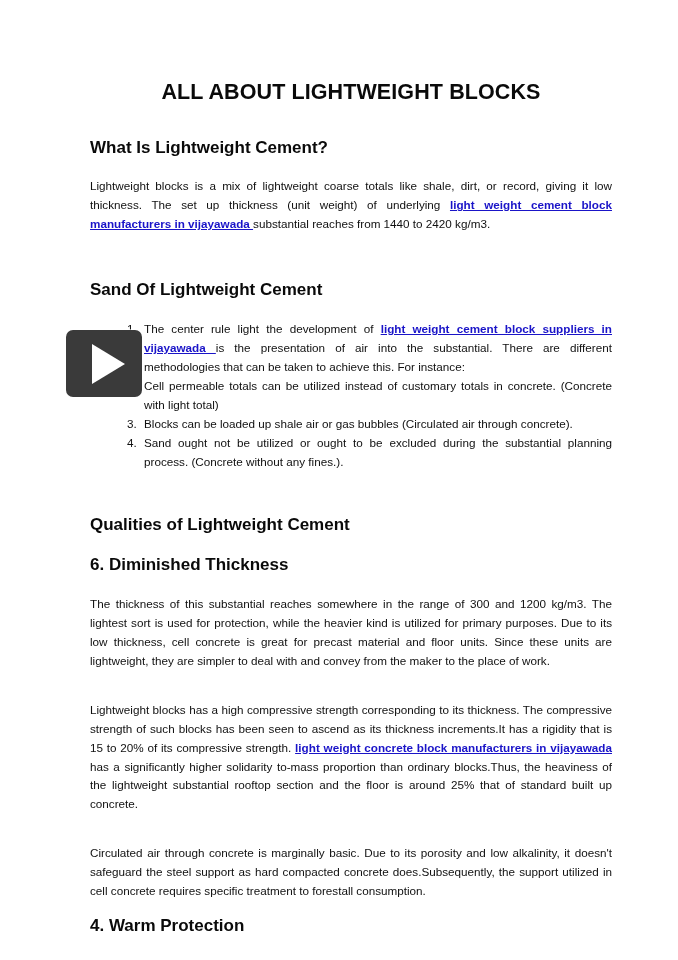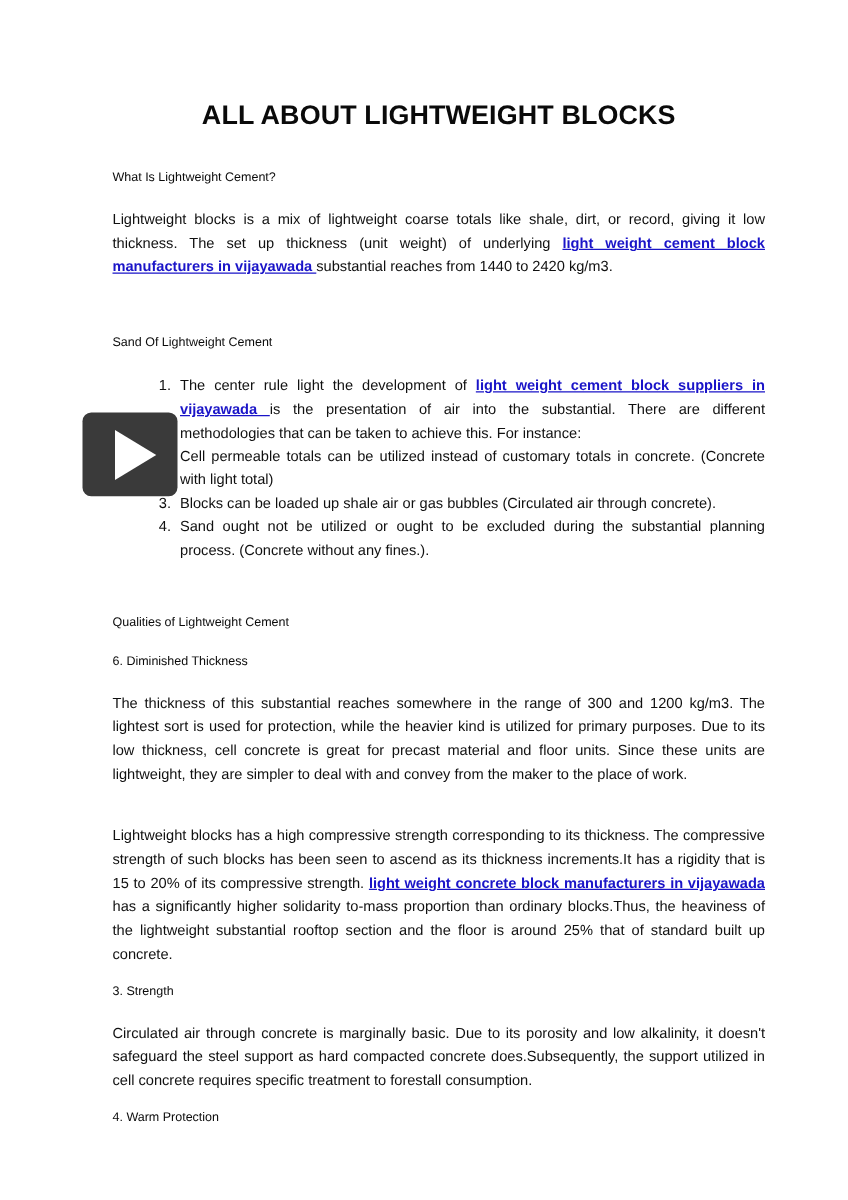--- a/index.html
+++ b/index.html
@@ -34,22 +34,22 @@
     font-size: 21.5px;
     font-weight: bold;
     text-align: center;
     letter-spacing: 0.1px;
     margin: 0;
     padding-top: 80px;
     color: #0a0a0a;
     line-height: 1.2;
   }
   .h-sub {
-    font-size: 10px;
-    font-weight: normal;
+    font-size: 17px;
+    font-weight: bold;
     margin: 0;
     color: #0a0a0a;
     line-height: 1.45;
   }
   .sec-gap-1 { height: 30px; }
   .sec-gap-2 { height: 17px; }
   .sec-gap-3 { height: 13px; }
   .sec-gap-4 { height: 44px; }
   .sec-gap-5 { height: 41px; }
   .sec-gap-6 { height: 16px; }
@@ -147,21 +147,20 @@
 
     <div class="sec-gap-3"></div>
 
 
     <div class="sec-gap-2"></div>
 
     <p class="body"><span>Lightweight blocks has a high compressive strength corresponding to its thickness. The compressive strength of such blocks has been seen to ascend as its thickness increments.It has a rigidity that is 15 to 20% of its compressive strength. </span><a class="doclink" href="#">light weight concrete block manufacturers in vijayawada </a><span>has a significantly higher solidarity to-mass proportion than ordinary blocks.Thus, the heaviness of the lightweight substantial rooftop section and the floor is around 25% that of standard built up concrete.</span></p>
 
     <div class="sec-gap-3"></div>
 
-    <h3 class="h-sub">3. Strength</h3>
 
     <div class="sec-gap-2"></div>
 
     <p class="body">Circulated air through concrete is marginally basic. Due to its porosity and low alkalinity, it doesn't safeguard the steel support as hard compacted concrete does.Subsequently, the support utilized in cell concrete requires specific treatment to forestall consumption.</p>
 
     <div class="sec-gap-3"></div>
 
     <h3 class="h-sub">4. Warm Protection</h3>
 
   </div>

